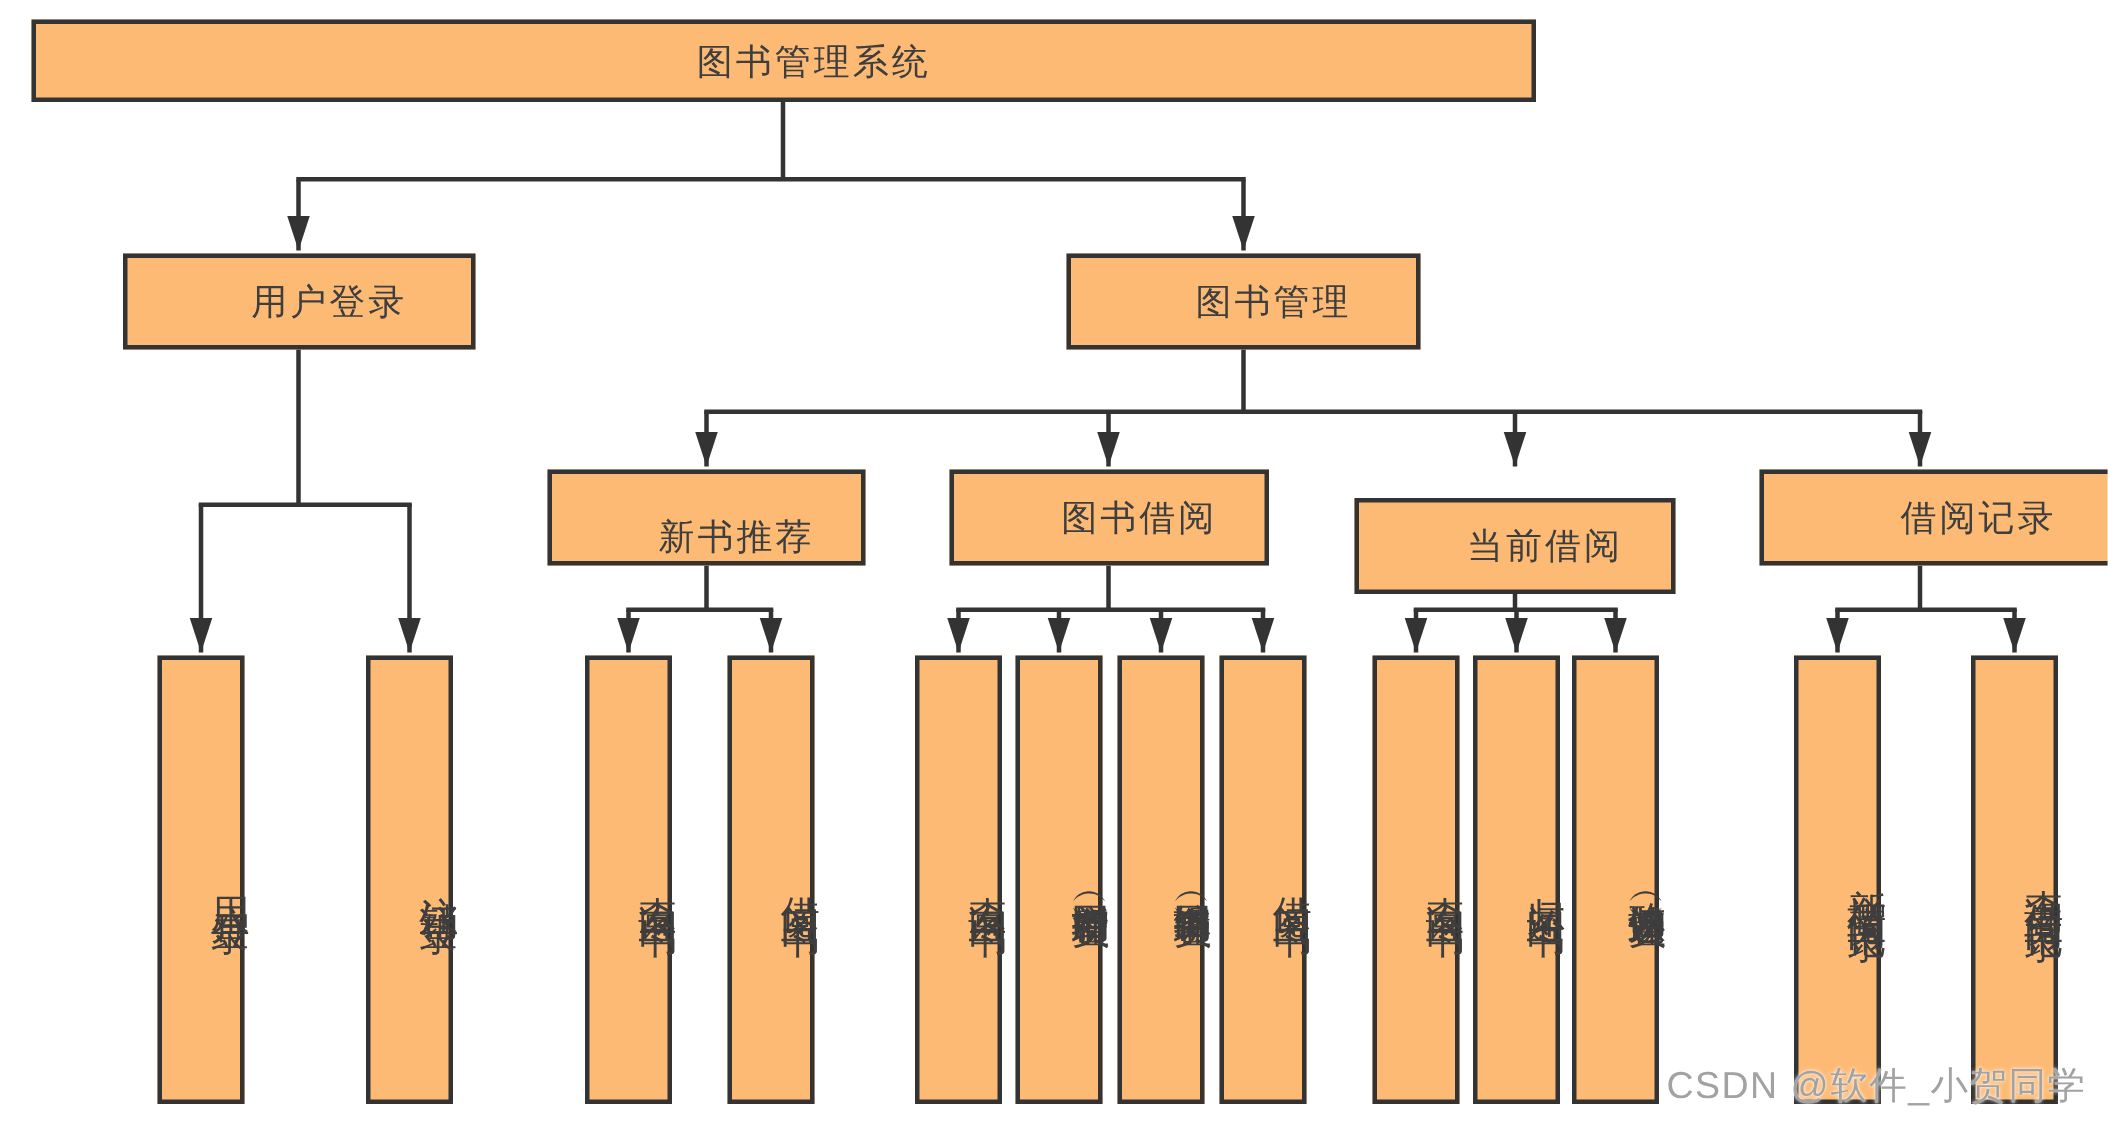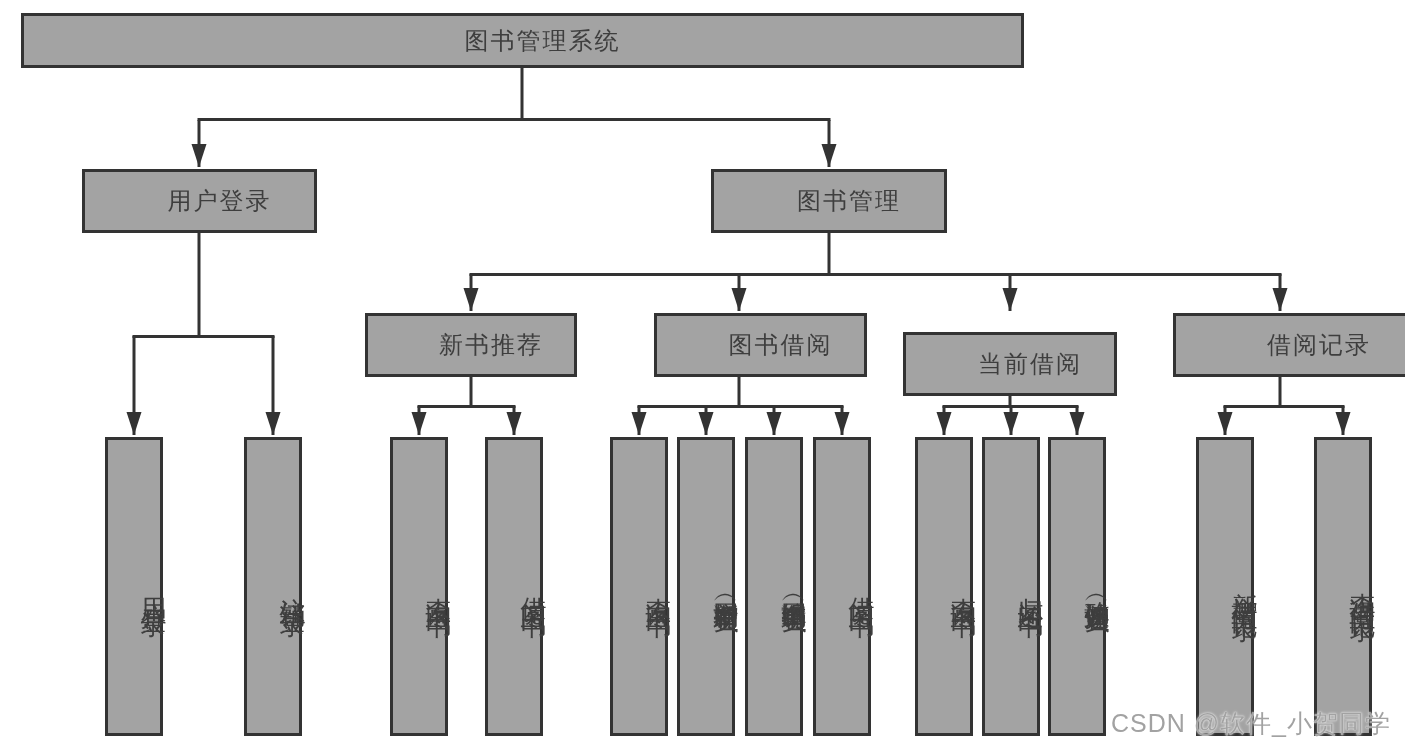--- a/index.html
+++ b/index.html
@@ -16,35 +16,35 @@
     width:1405px;height:747px;
     position:relative;overflow:hidden;
   }
   .canvas{position:absolute;inset:0;width:1405px;height:747px;}
   svg.connectors{position:absolute;left:0;top:0;z-index:1;color:var(--line);}
   svg.connectors .wire{stroke:currentColor;stroke-width:3;fill:none;}
   #arrowhead path{fill:var(--line);stroke:none;}
 
   .node{
     position:absolute;z-index:2;
-    background:#a3a3a3;
+    background:#fdba74;
     border:3px solid var(--line);
     display:flex;align-items:center;justify-content:center;
     font-size:24px;letter-spacing:2px;
     color:var(--text);
     padding-left:40px;
   }
   
   .n-root{left:21px;top:13px;width:1003px;height:55px;}
   
   .n-l1a{left:82px; top:169px;width:235px;height:64px;}
   .n-l1b{left:711px;top:169px;width:236px;height:64px;}
   
-  .n-l2a{left:365px; top:313px;width:212px;height:64px;}
-  .n-l2b{left:633px; top:313px;width:213px;height:64px;margin-left:21px;}
+  .n-l2a{left:365px; top:313px;width:212px;height:64px;align-items:flex-end;}
+  .n-l2b{left:633px; top:313px;width:213px;height:64px;}
   .n-l2c{left:903px; top:332px;width:214px;height:64px;}
   .n-l2d{left:1173px;top:313px;width:252px;height:64px;}
   
   .leaf{top:437px;width:58px;height:299px;letter-spacing:0;}
   .vtext{
     writing-mode:vertical-rl;
     font-size:26px;letter-spacing:5px;
     line-height:1;white-space:nowrap;
   }
   .vtext.tight{font-size:25px;letter-spacing:1px;}

